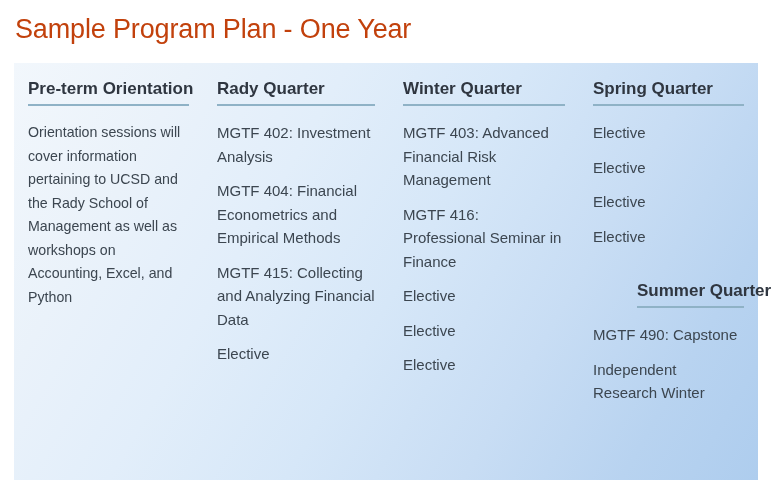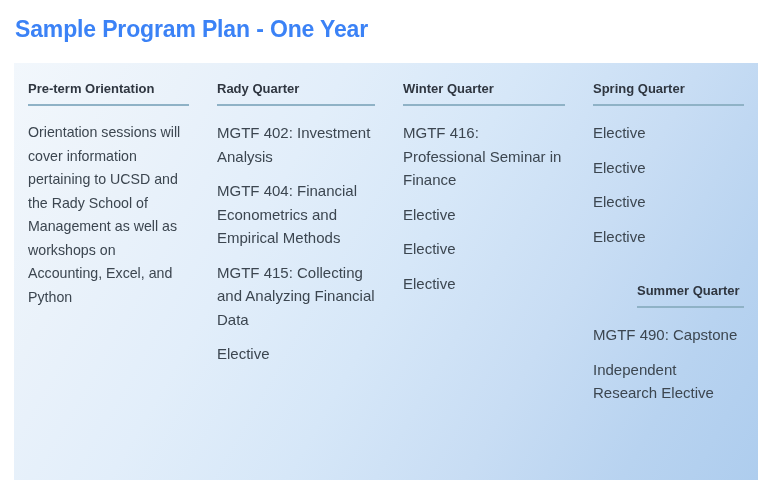--- a/index.html
+++ b/index.html
@@ -22,23 +22,23 @@
     height: 497px;
     background: #ffffff;
     box-sizing: border-box;
   }
 
   
   .page-title {
     position: absolute;
     left: 15px;
     top: 14px;
-    font-size: 23px;
-    font-weight: bold;
-    color: #3b82f6;
+    font-size: 27px;
+    font-weight: normal;
+    color: #c2410c;
     letter-spacing: -0.15px;
     line-height: 30px;
     white-space: nowrap;
   }
 
   
   .plan-panel {
     position: absolute;
     left: 14px;
     top: 63px;
@@ -72,21 +72,21 @@
     box-sizing: border-box;
     padding: 0 14px 0 14px;
   }
 
   .col-preterm  { width: 189px; }
   .col-fall     { width: 186px; }
   .col-winter   { width: 190px; }
   .col-spring   { width: 179px; }
 
   .q-heading {
-    font-size: 13px;
+    font-size: 17px;
     font-weight: bold;
     color: #2f3640;
     line-height: 18px;
     padding-bottom: 6px;
     border-bottom: 2px solid #8fb2c6;
     margin-bottom: 15px;
     white-space: nowrap;
   }
 
   .q-heading.second {
@@ -129,34 +129,35 @@
       <div class="column col-fall">
         <div class="q-heading">Rady Quarter</div>
         <div class="q-item">MGTF 402: Investment Analysis</div>
         <div class="q-item">MGTF 404: Financial Econometrics and Empirical Methods</div>
         <div class="q-item">MGTF 415: Collecting and Analyzing Financial Data</div>
         <div class="q-item">Elective</div>
       </div>
 
       <div class="column col-winter">
         <div class="q-heading">Winter Quarter</div>
+        <div class="q-item">MGTF 403: Advanced Financial Risk Management</div>
         <div class="q-item">MGTF 416: Professional Seminar in Finance</div>
         <div class="q-item">Elective</div>
         <div class="q-item">Elective</div>
         <div class="q-item">Elective</div>
       </div>
 
       <div class="column col-spring">
         <div class="q-heading">Spring Quarter</div>
         <div class="q-item">Elective</div>
         <div class="q-item">Elective</div>
         <div class="q-item">Elective</div>
         <div class="q-item">Elective</div>
 
         <div class="q-heading second">Summer Quarter</div>
         <div class="q-item">MGTF 490: Capstone</div>
-        <div class="q-item">Independent Research Elective</div>
+        <div class="q-item">Independent Research Winter</div>
       </div>
 
     </div>
   </div>
 
 </div>
 
 </body></html>

